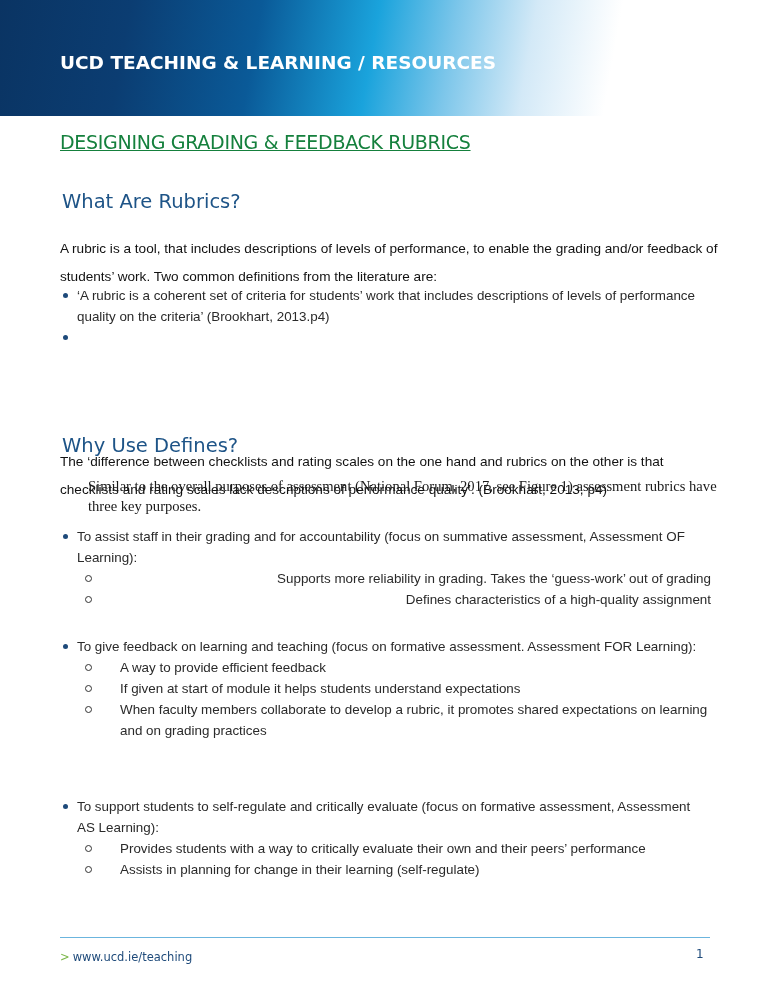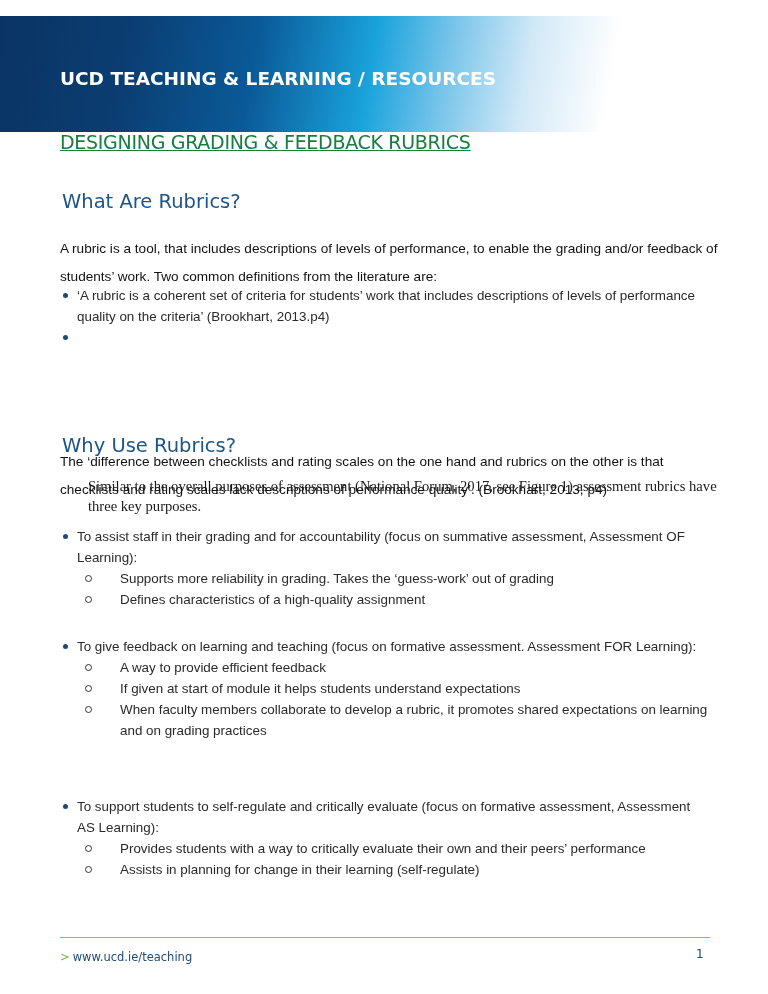--- a/index.html
+++ b/index.html
@@ -10,21 +10,21 @@
       background: #ffffff;
       overflow: hidden;
     }
     body {
       position: relative;
       font-family: "Liberation Sans", sans-serif;
       color: #111;
     }
     .banner {
       position: absolute;
-      left: 0; top: 16px;
+      left: 0; top: 0;
       width: 636px; height: 116px;
       background: linear-gradient(100deg, #0a3463 0%, #0b3d72 20%, #0a5a98 40%, #1aa3dc 58%, #7cc6ea 70%, #d3e9f7 82%, #ffffff 95%);
     }
     .banner-title {
       position: absolute;
       left: 60px; top: 52px;
       font-family: "DejaVu Sans", sans-serif;
       font-weight: bold;
       font-size: 18.5px;
       letter-spacing: 0px;
@@ -183,29 +183,29 @@
     <span class="bullet"></span>
     <span>‘A rubric is a coherent set of criteria for students’ work that includes descriptions of levels of performance quality on the criteria’ (Brookhart, 2013.p4)</span>
   </li>
   <li>
     <span class="bullet"></span>
   </li>
 </ul>
 
 <div class="p" style="top:412px;margin-top:36px;">The ‘difference between checklists and rating scales on the one hand and rubrics on the other is that checklists and rating scales lack descriptions of performance quality’. (Brookhart, 2013, p4)</div>
 
-<div class="h2" style="top:434px;">Why Use Rubrics?</div>
+<div class="h2" style="top:434px;">Why Use Defines?</div>
 
 <div class="p serif-p" style="top:476px;">Similar to the overall purposes of assessment (National Forum, 2017, see Figure 1) assessment rubrics have three key purposes.</div>
 
 <ul class="list" style="top:526px;">
   <li>
     <span class="bullet"></span>
     <span>To assist staff in their grading and for accountability (focus on summative assessment, Assessment OF Learning):</span>
-    <ul class="sub" style="margin-left:-26px;">
+    <ul class="sub" style="margin-left:-26px;text-align:right;">
       <li><span class="circle"></span><span>Supports more reliability in grading. Takes the ‘guess-work’ out of grading</span></li>
       <li><span class="circle"></span><span>Defines characteristics of a high-quality assignment</span></li>
     </ul>
   </li>
 </ul>
 
 <ul class="list" style="top:636px;">
   <li>
     <span class="bullet"></span>
     <span>To give feedback on learning and teaching (focus on formative assessment. Assessment FOR Learning):</span>

